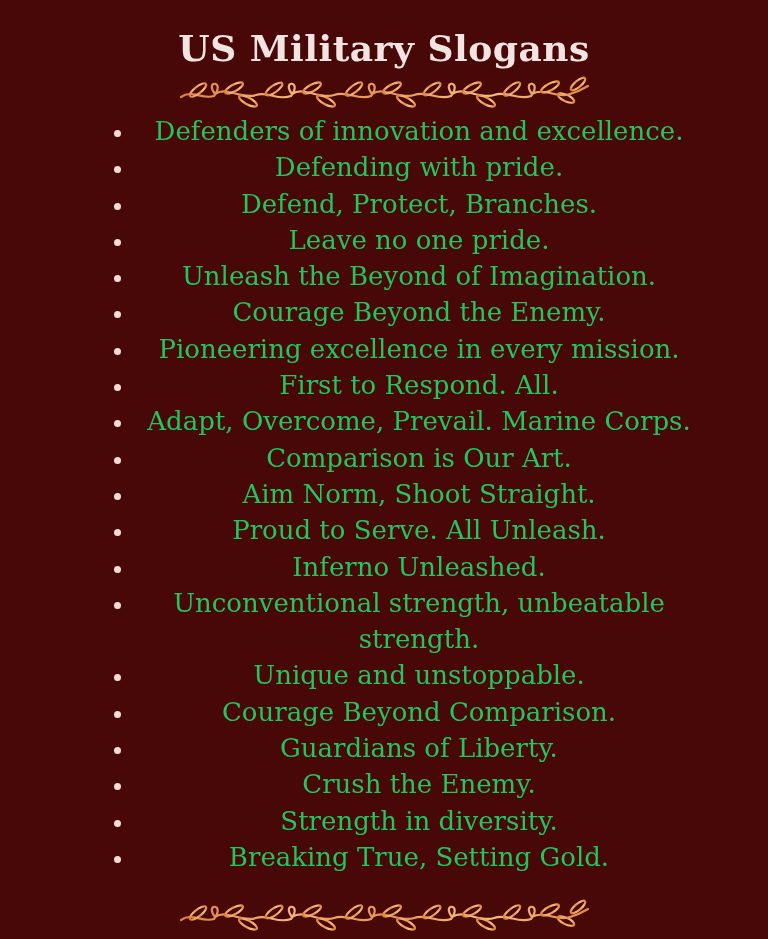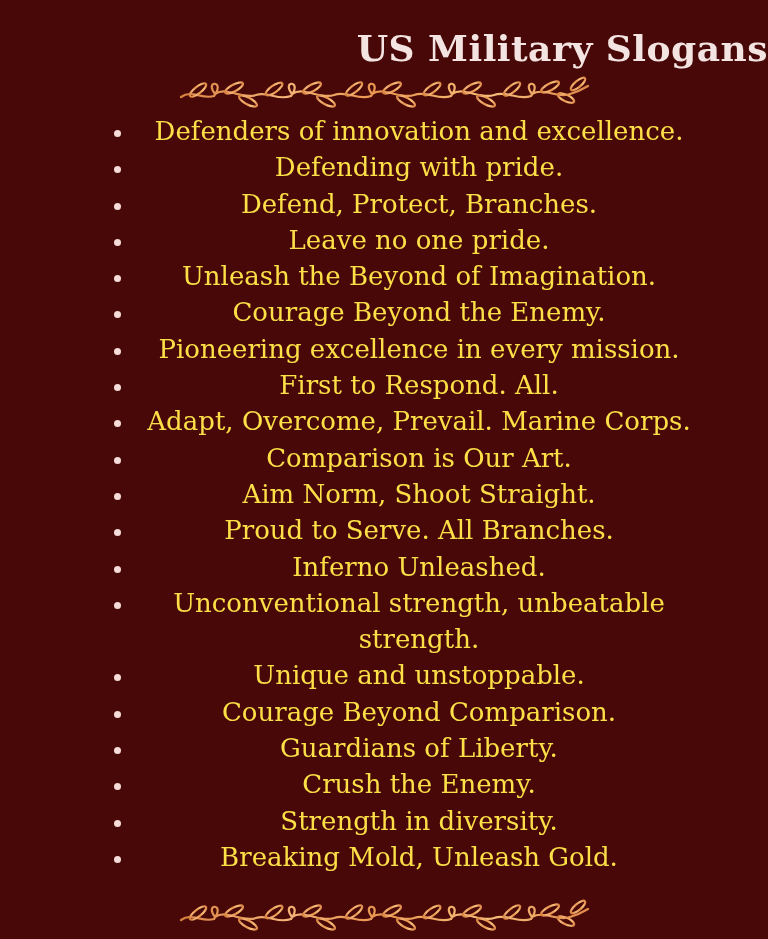--- a/index.html
+++ b/index.html
@@ -13,21 +13,21 @@
     overflow: hidden;
     font-family: "DejaVu Serif", serif;
   }
   .poster {
     position: relative;
     width: 768px;
     height: 939px;
   }
   .title {
     margin: 26px 0 4px 0;
-    text-align: right;
+    text-align: center;
     font-family: "DejaVu Serif", serif;
     font-weight: 700;
     font-size: 36px;
     line-height: 44px;
     letter-spacing: 0.5px;
     color: #f3e4e1;
   }
   .vine {
     display: block;
     margin: 0 auto;
@@ -40,21 +40,21 @@
     list-style: disc outside;
     box-sizing: border-box;
     width: 568px;
     margin: 3px 0 0 135px;
     padding: 0;
   }
   ul.slogans li {
     font-family: "DejaVu Serif", serif;
     font-size: 26px;
     line-height: 36.3px;
-    color: #fde047;
+    color: #22c55e;
     text-align: center;
   }
   ul.slogans li::marker {
     color: #f5dcd8;
     font-size: 24px;
   }
 </style>
 </head>
 <body>
 
@@ -118,28 +118,28 @@
     <li>Defending with pride.</li>
     <li>Defend, Protect, Branches.</li>
     <li>Leave no one pride.</li>
     <li>Unleash the Beyond of Imagination.</li>
     <li>Courage Beyond the Enemy.</li>
     <li>Pioneering excellence in every mission.</li>
     <li>First to Respond. All.</li>
     <li>Adapt, Overcome, Prevail. Marine Corps.</li>
     <li>Comparison is Our Art.</li>
     <li>Aim Norm, Shoot Straight.</li>
-    <li>Proud to Serve. All Branches.</li>
+    <li>Proud to Serve. All Unleash.</li>
     <li>Inferno Unleashed.</li>
     <li>Unconventional strength, unbeatable strength.</li>
     <li>Unique and unstoppable.</li>
     <li>Courage Beyond Comparison.</li>
     <li>Guardians of Liberty.</li>
     <li>Crush the Enemy.</li>
     <li>Strength in diversity.</li>
-    <li>Breaking Mold, Unleash Gold.</li>
+    <li>Breaking True, Setting Gold.</li>
   </ul>
 
   <svg class="vine vine-bottom" viewBox="0 0 420 36">
     <use href="#vine-art"></use>
   </svg>
 
 </div>
 
 </body></html>

